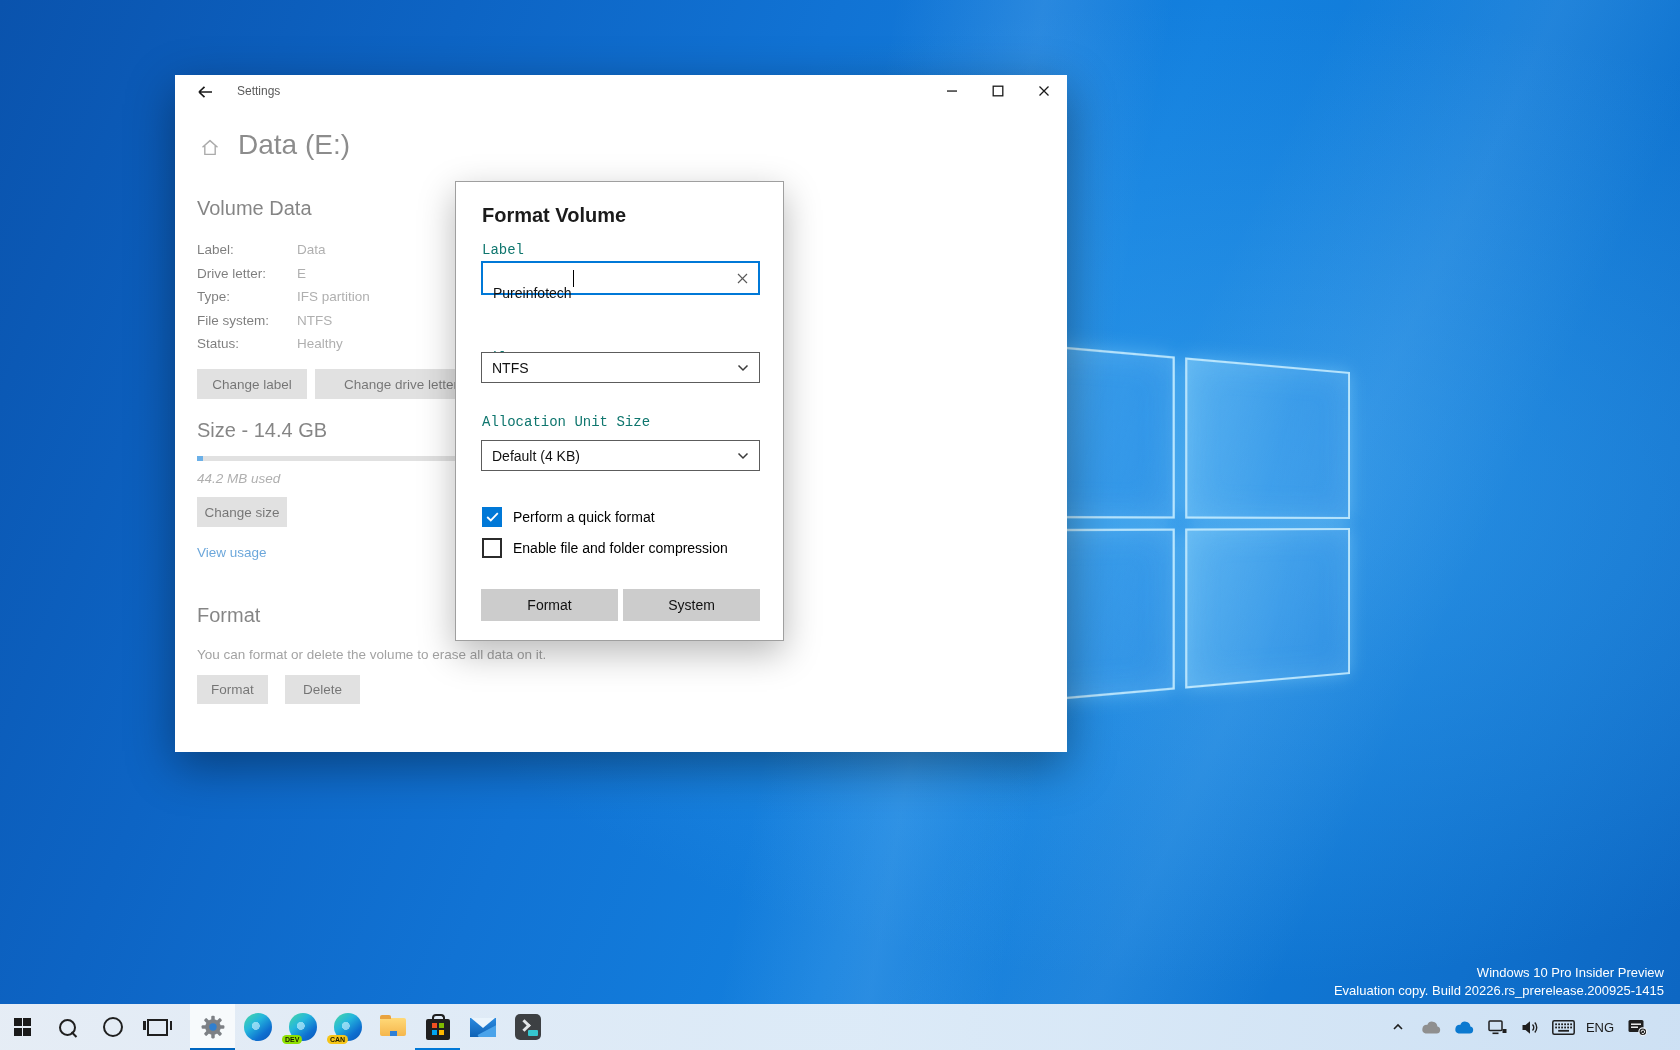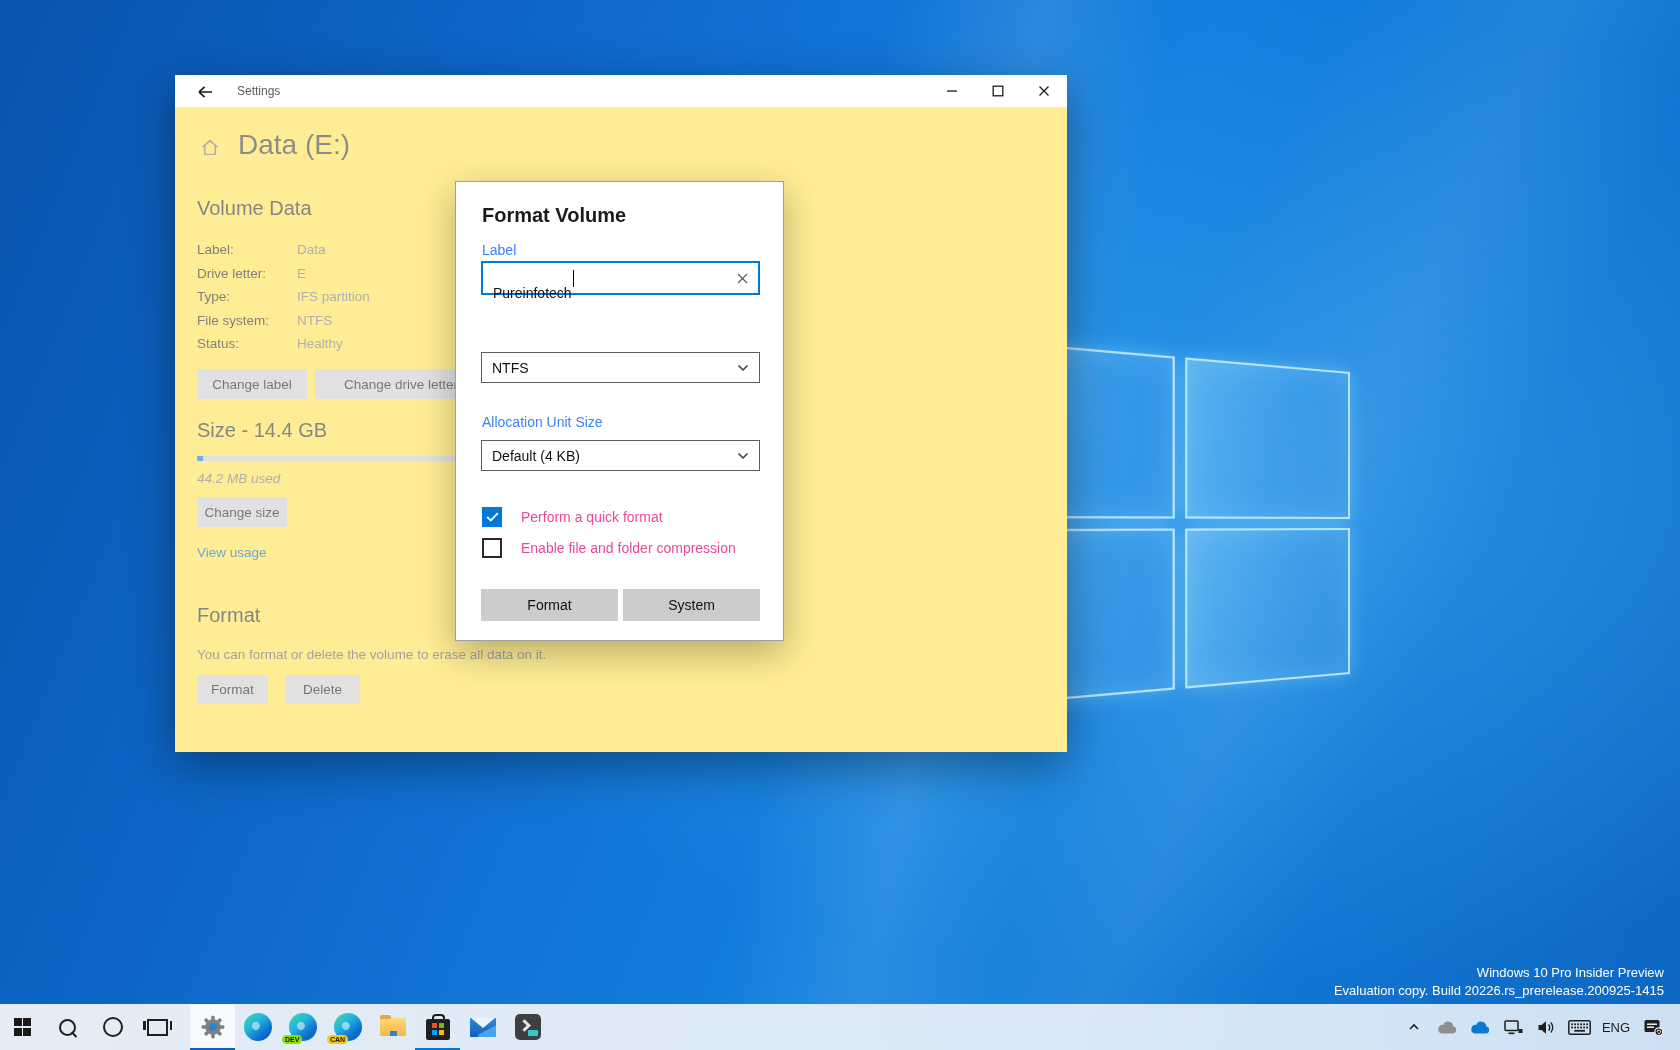--- a/index.html
+++ b/index.html
@@ -17,21 +17,21 @@
   .win-logo{position:absolute;left:1020px;top:372px;width:330px;height:302px;
     transform-origin:100% 50%;transform:perspective(620px) rotateY(20deg);
     display:grid;grid-template-columns:1fr 1fr;grid-template-rows:1fr 1fr;gap:9px;}
   .pane{border:2px solid rgba(205,240,255,.85);
     background:linear-gradient(105deg, rgba(135,208,250,.50) 0%, rgba(80,170,240,.38) 55%, rgba(60,150,232,.30) 100%);
     box-shadow:0 0 16px rgba(140,215,255,.45), inset 0 0 30px rgba(170,228,255,.22);}
   
   .watermark{position:absolute;right:16px;bottom:50px;text-align:right;color:#fff;
     font-size:13px;line-height:18px;z-index:2;}
   
-  .win{position:absolute;left:175px;top:75px;width:892px;height:677px;background:#fde047;
+  .win{position:absolute;left:175px;top:75px;width:892px;height:677px;background:#ffffff;
     box-shadow:0 14px 44px rgba(0,0,0,.38);z-index:3;}
   .titlebar{position:absolute;left:0;top:0;right:0;height:32px;background:#fff;}
   .back-btn{position:absolute;left:14px;top:5px;width:32px;height:24px;display:flex;align-items:center;justify-content:center;}
   .tb-title{position:absolute;left:62px;top:9px;font-size:12px;color:#5a5a5a;}
   .caption{position:absolute;right:0;top:0;display:flex;}
   .cap-btn{width:46px;height:32px;display:flex;align-items:center;justify-content:center;}
   
   .content{position:absolute;left:0;top:32px;right:0;bottom:0;}
   .smoke{position:absolute;left:0;top:32px;right:0;bottom:0;background:rgba(255,255,255,.42);z-index:5;}
   .home-ic{position:absolute;left:25px;top:31px;}
@@ -52,51 +52,51 @@
   .b-chsize{left:22px;top:390px;width:90px;}
   .link{position:absolute;left:22px;top:438px;font-size:13.5px;color:#0067c0;}
   .fmt-desc{position:absolute;left:22px;top:540px;font-size:13.5px;color:#5f5f5f;}
   .b-format{left:22px;top:568px;width:71px;height:29px;}
   .b-delete{left:110px;top:568px;width:75px;height:29px;}
   
   .dialog{position:absolute;left:455px;top:181px;width:329px;height:460px;background:#fff;
     border:1px solid #9f9f9f;box-sizing:border-box;z-index:10;
     box-shadow:0 12px 34px rgba(0,0,0,.28);}
   .dlg-title{position:absolute;left:26px;top:22px;font-size:20px;font-weight:600;color:#1b1b1b;}
-  .f-lab{position:absolute;left:26px;font-size:14px;color:#3b82f6;}
+  .f-lab{position:absolute;left:26px;font-size:14px;color:#0f766e;font-family:Liberation Mono, monospace;}
   .lab-label{top:60px;} .lab-fs{top:147px;margin-top:21px;} .lab-aus{top:232px;}
   .txt-input{position:absolute;left:25px;top:79px;width:279px;height:34px;box-sizing:border-box;
     border:2px solid #0078d7;background:#fff;display:flex;align-items:center;padding:0 10px;}
   .txt-input .tval{font-size:14px;color:#111;margin-top:29px;}
   .caret{display:inline-block;width:1.5px;height:17px;background:#000;margin-left:1px;}
   .clear-x{margin-left:auto;display:flex;align-items:center;}
   .combo{position:absolute;left:25px;width:279px;height:31px;box-sizing:border-box;
     border:1px solid #5c5c5c;background:#fff;display:flex;align-items:center;padding:0 10px;}
   .combo .cval{font-size:14px;color:#111;}
   .combo .chev{margin-left:auto;display:flex;align-items:center;}
   .combo-fs{top:170px;} .combo-aus{top:258px;}
   .chkrow{position:absolute;left:26px;display:flex;align-items:center;gap:11px;}
   .chk1{top:325px;} .chk2{top:356px;}
   .box{width:20px;height:20px;box-sizing:border-box;display:flex;align-items:center;justify-content:center;}
   .box.on{background:#0078d7;}
   .box.off{background:#fff;border:2px solid #2b2b2b;}
-  .chklab{font-size:14px;color:#ec4899;margin-left:8px;}
+  .chklab{font-size:14px;color:#000000;}
   .dlg-btn{position:absolute;top:407px;height:32px;background:#cccccc;font-size:14px;color:#111;
     display:flex;align-items:center;justify-content:center;}
   .dlg-format{left:25px;width:137px;}
   .dlg-cancel{left:167px;width:137px;}
   
   .taskbar{position:absolute;left:0;bottom:0;width:1680px;height:46px;z-index:30;
     background:linear-gradient(90deg, rgba(241,244,248,.95) 0%, rgba(233,241,249,.93) 55%, rgba(222,235,248,.92) 100%);
     display:flex;align-items:center;}
   .tb-cell{width:45px;height:46px;display:flex;align-items:center;justify-content:center;position:relative;flex:none;}
   .tb-cell.active{background:#f7fafc;box-shadow:inset 0 -2px 0 #0067c0;}
   .tb-cell.running{box-shadow:inset 0 -2px 0 #0078d7;}
   .gap-sys{width:10px;flex:none;}
-  .tray{margin-left:auto;display:flex;align-items:center;gap:7px;padding-right:14px;}
+  .tray{margin-left:auto;display:flex;align-items:center;gap:7px;padding-right:30px;}
   .tray-item{width:26px;height:46px;display:flex;align-items:center;justify-content:center;flex:none;}
   .lang{font-size:13px;color:#1b1b1b;padding:0 4px;}
   
   .ic-start{display:grid;grid-template-columns:8px 8px;grid-template-rows:8px 8px;gap:1.5px;}
   .ic-start span{background:#1a1a1a;}
   .ic-search{width:13px;height:13px;border:2px solid #1f1f1f;border-radius:50%;position:relative;}
   .ic-search::after{content:"";position:absolute;width:2px;height:7px;background:#1f1f1f;
     left:12px;top:10px;transform:rotate(-45deg);}
   .ic-cortana{width:16px;height:16px;border:2.5px solid #1f1f1f;border-radius:50%;}
   .ic-taskview{width:17px;height:13px;border:2px solid #1f1f1f;position:relative;}

